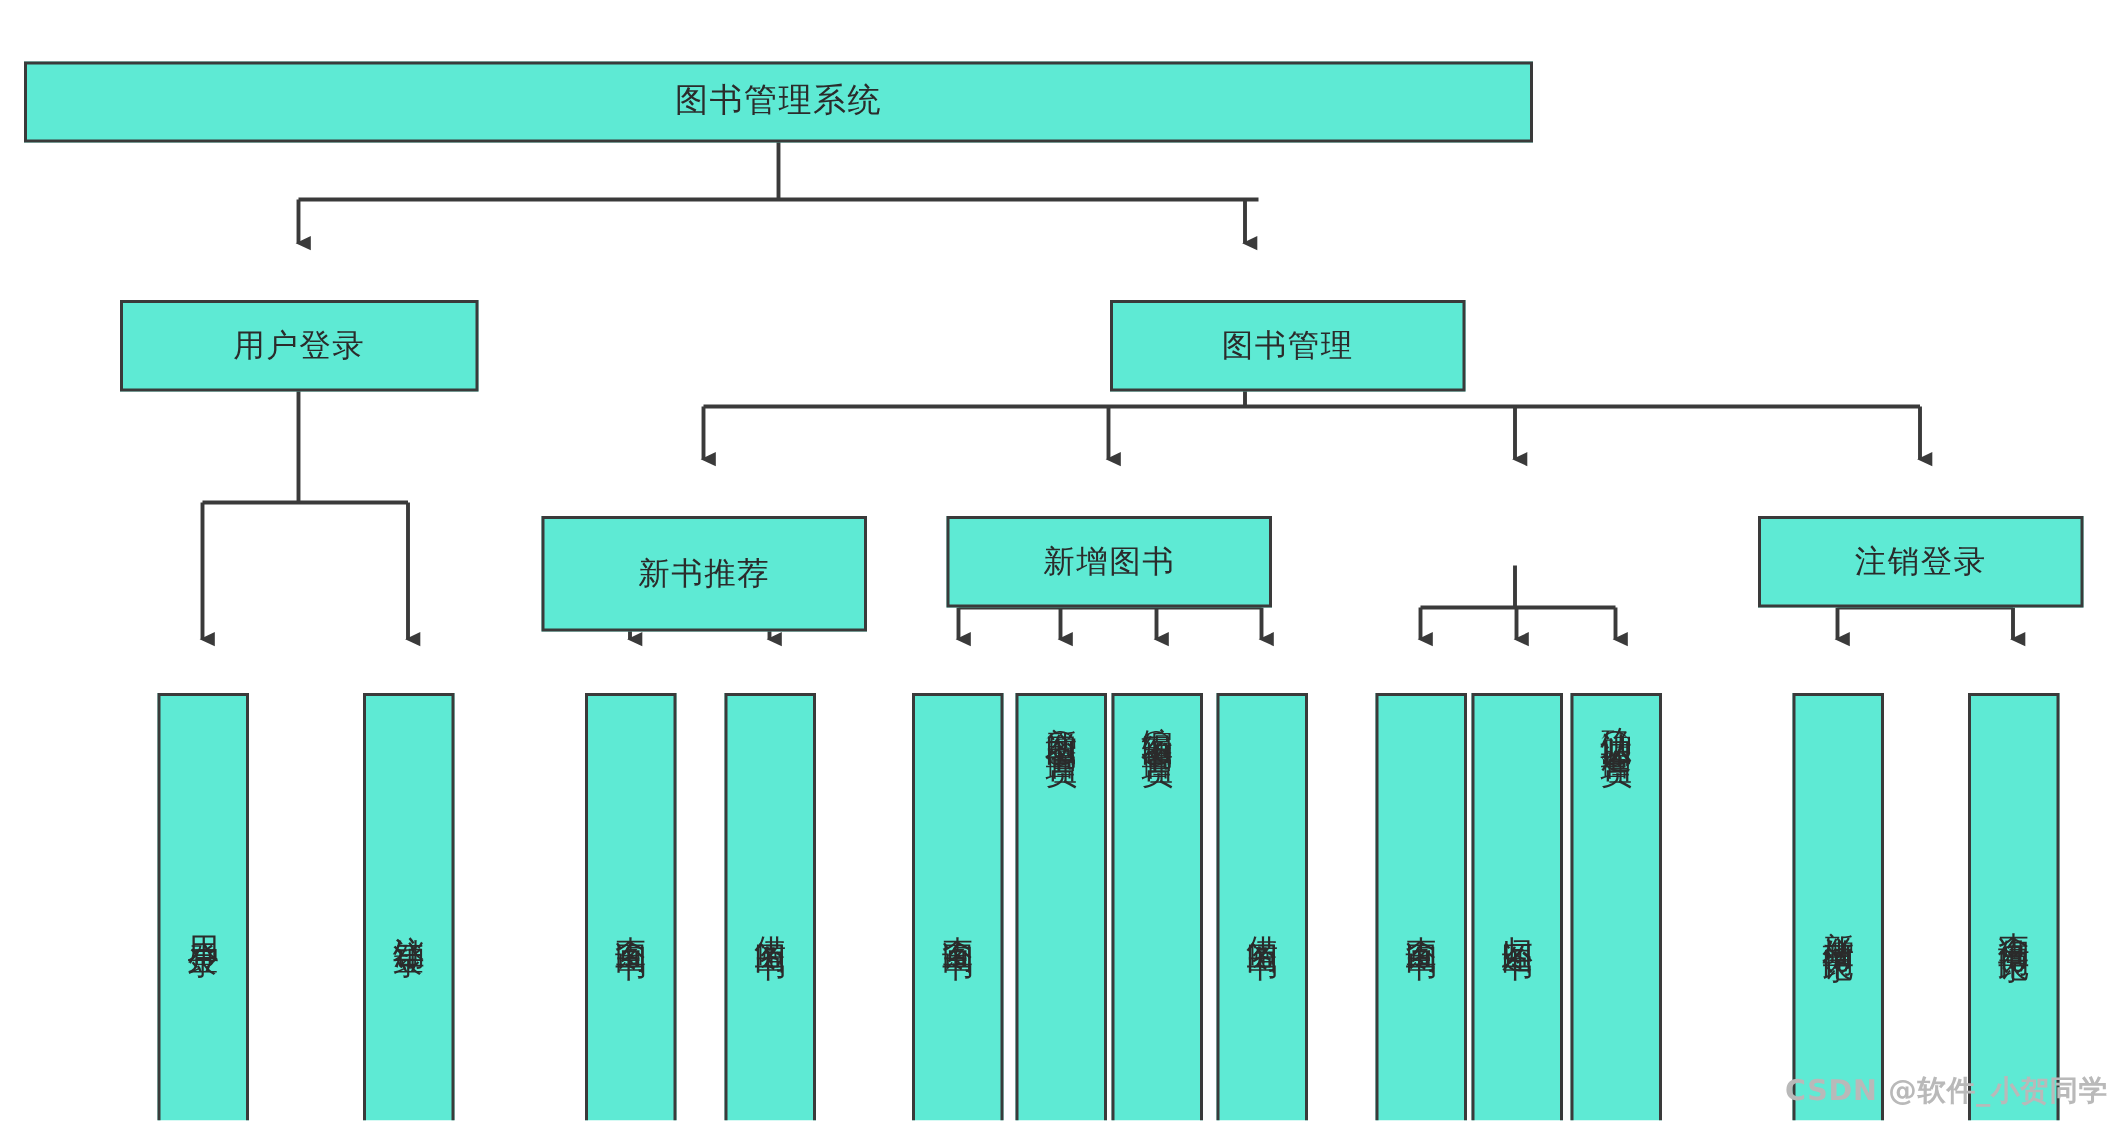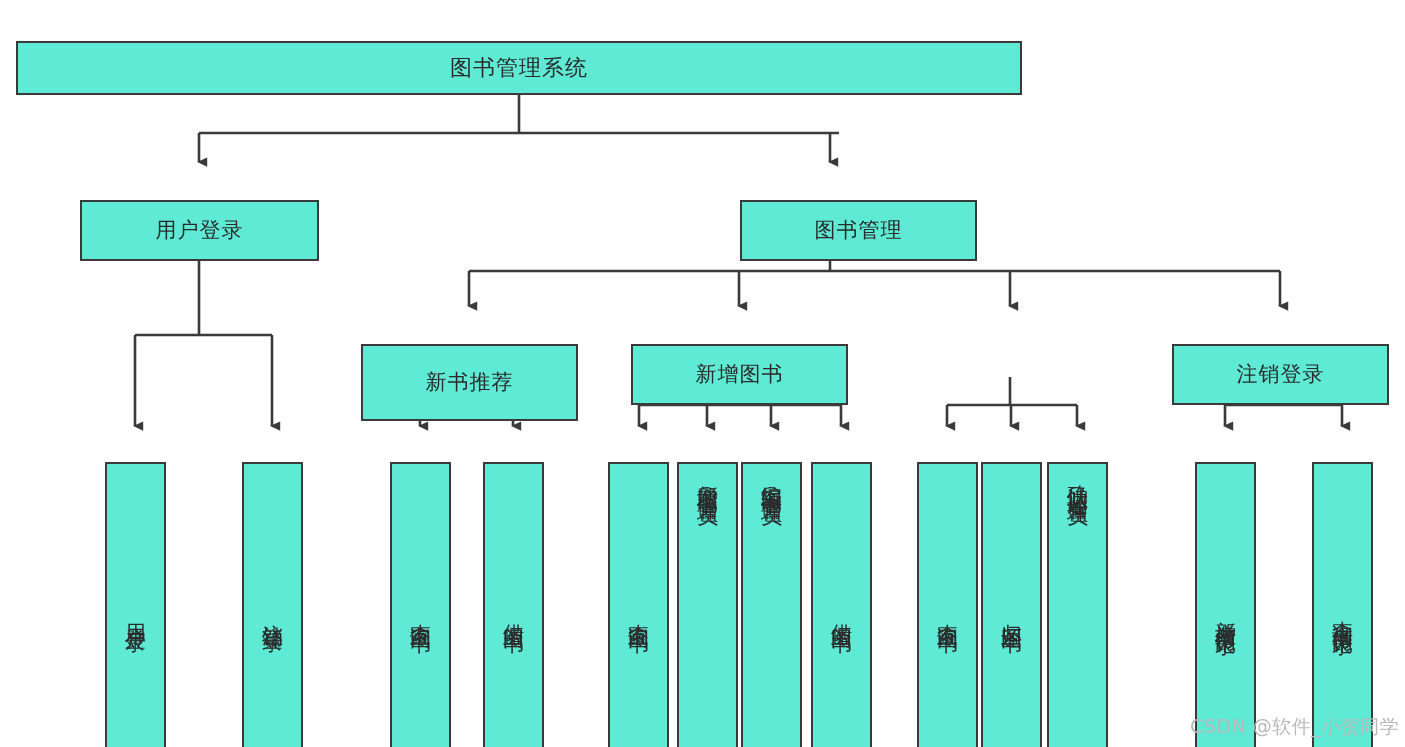--- a/index.html
+++ b/index.html
@@ -194,15 +194,15 @@
     <span class="vtext">确认归还（管理员）</span>
   </div>
 
   <div class="node leaf align-center" style="left:1195px; top:434px; width:61px; height:301px;">
     <span class="vtext">新增借阅记录</span>
   </div>
   <div class="node leaf align-center" style="left:1312px; top:434px; width:61px; height:301px;">
     <span class="vtext">查询借阅记录</span>
   </div>
 
-  <div class="watermark" style="left:1190px; top:714px;">CSDN @软件_小贺同学</div>
+  <div class="watermark" style="left:1190px; top:714px;font-weight:bold;">CSDN @软件_小贺同学</div>
 
 </div>
 
 </body></html>

